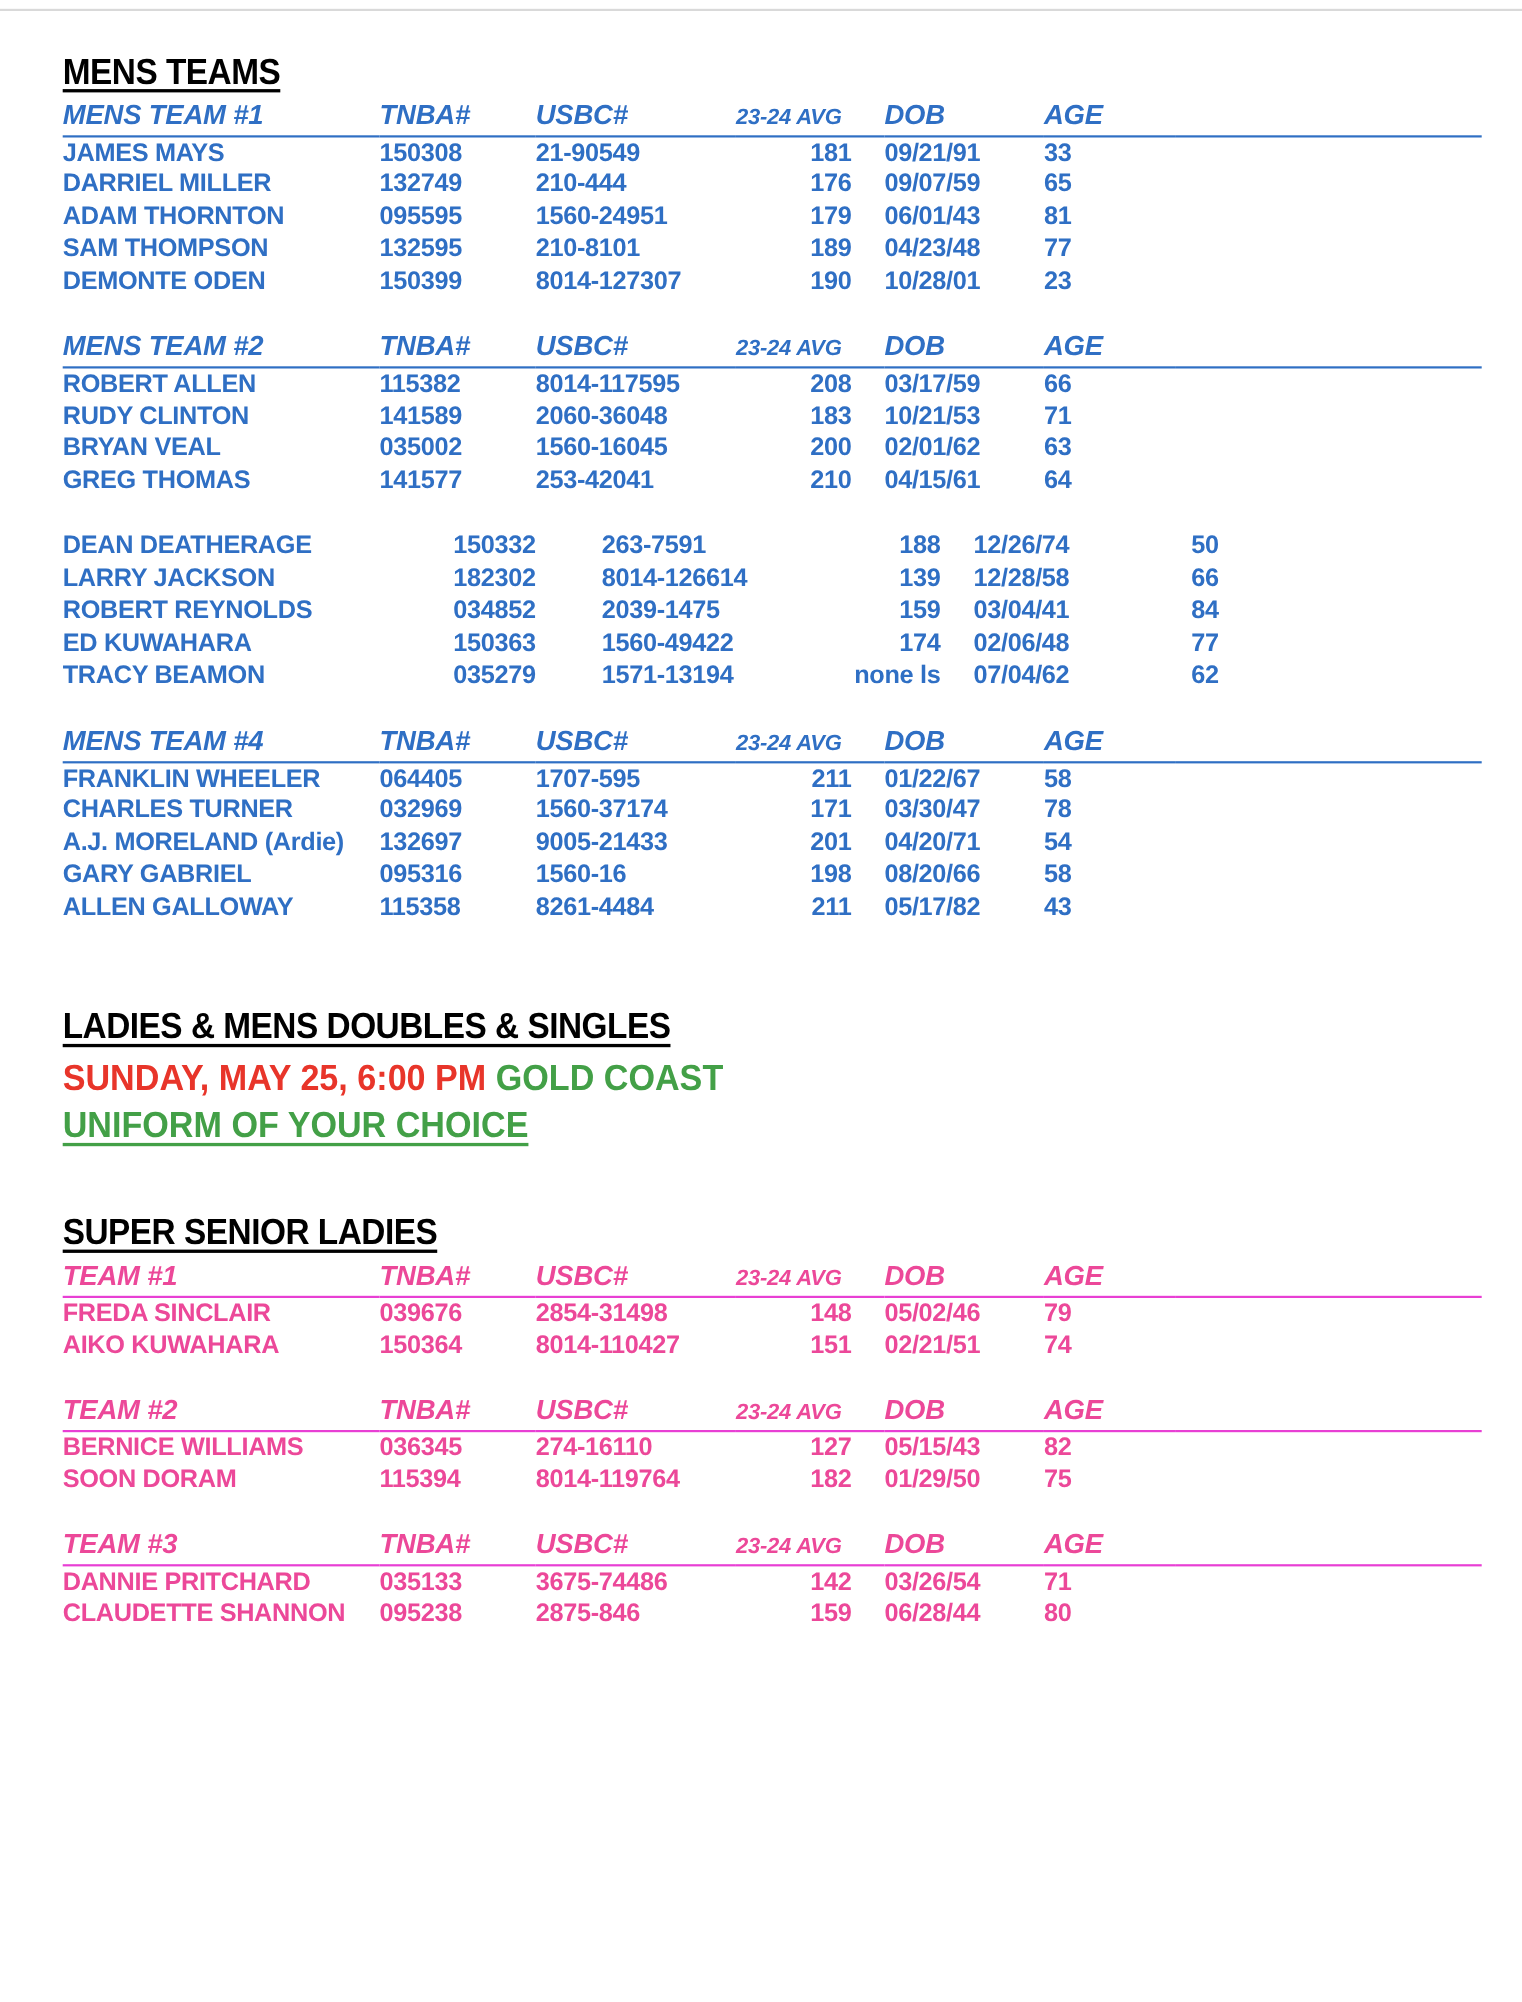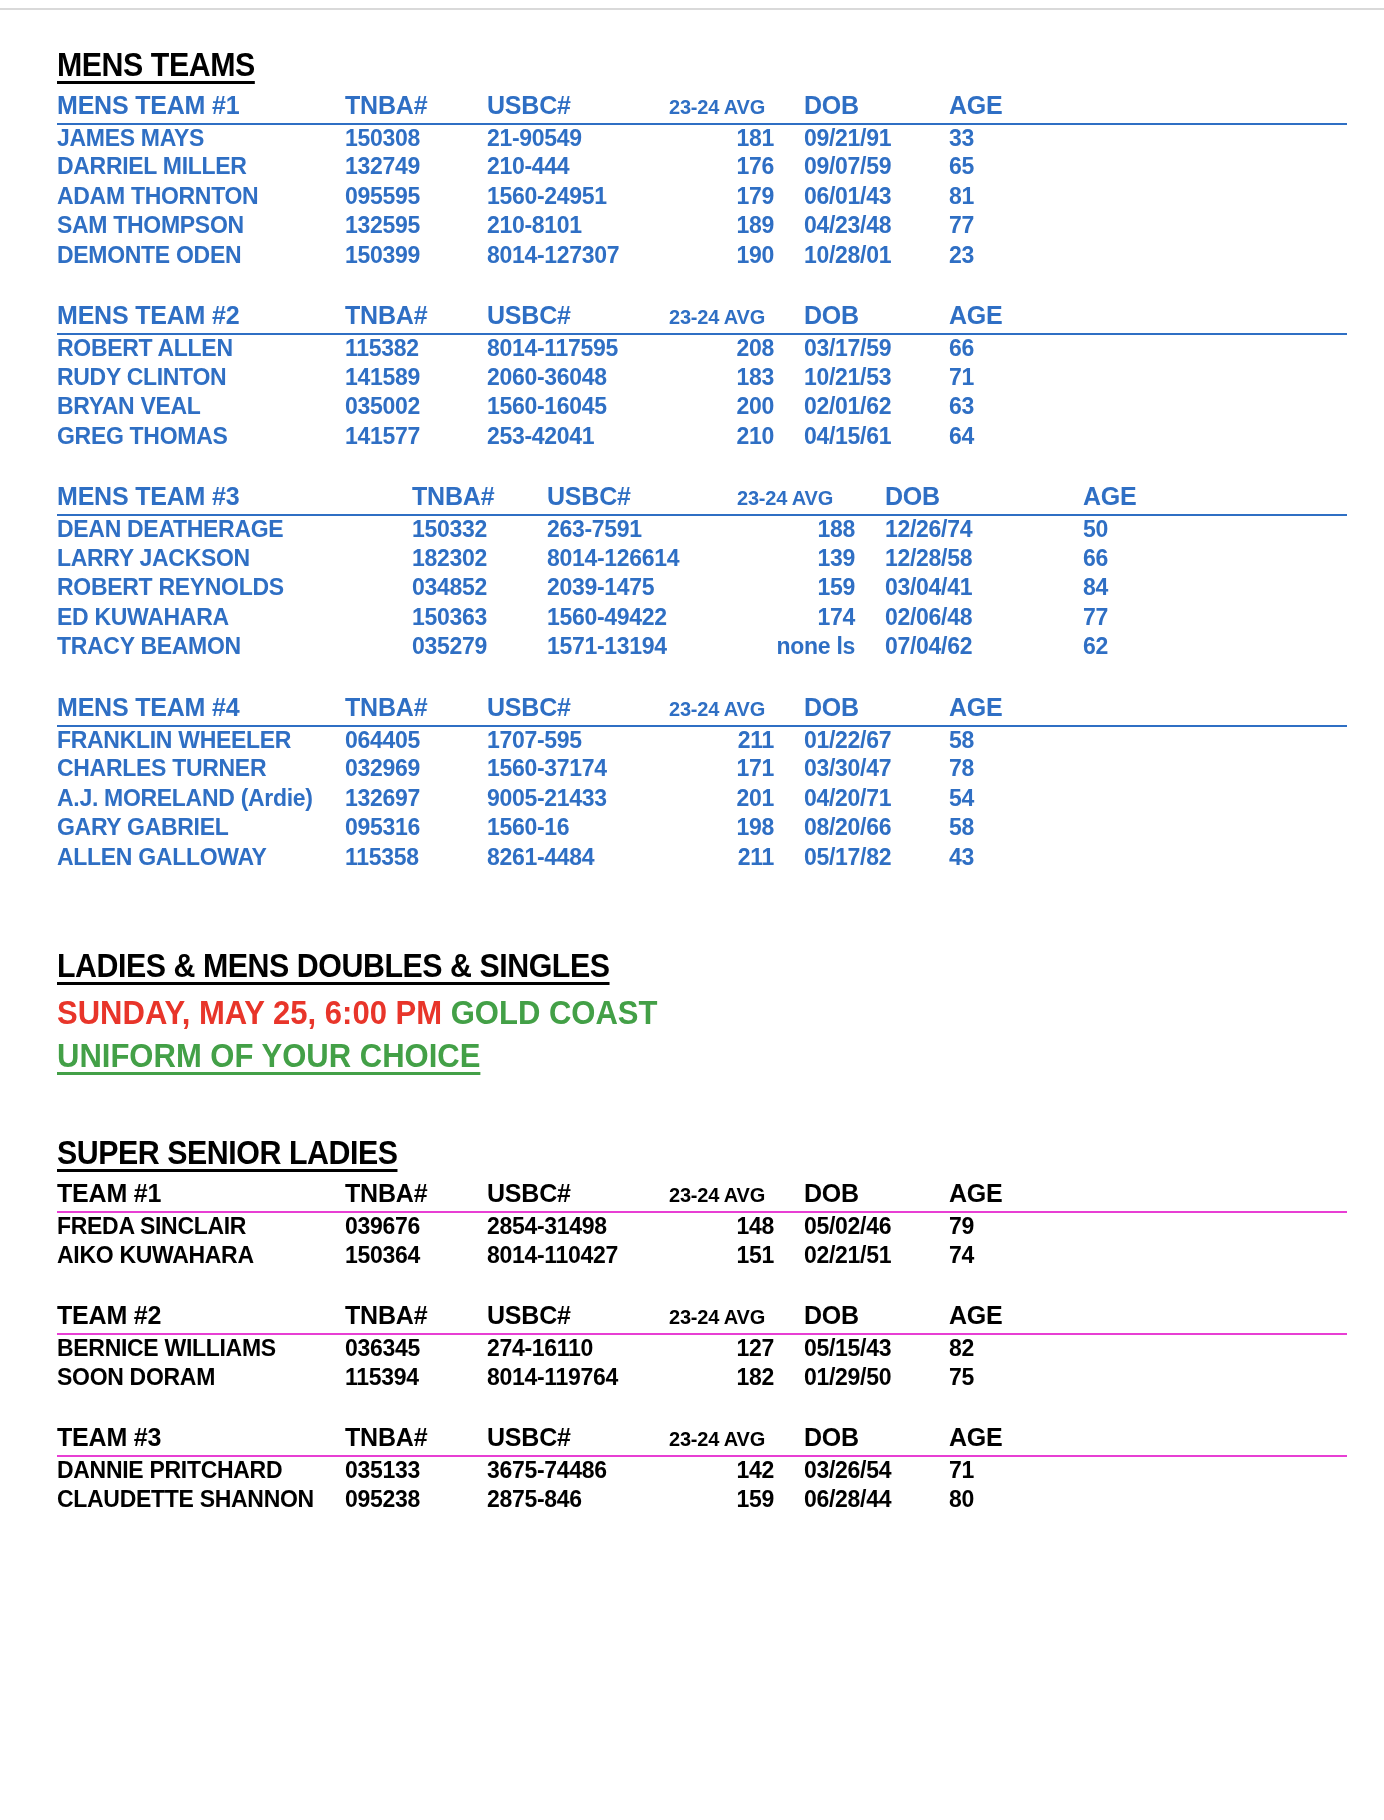--- a/index.html
+++ b/index.html
@@ -92,37 +92,38 @@
   col.t3-avg  { width: 148px; }
   col.t3-dob  { width: 198px; }
   col.t3-age  { width: 106px; }
   col.t3-rest { width: 158px; }
 
   .hdr-cell {
     font-size: 25px;
     font-weight: bold;
     font-stretch: condensed;
     letter-spacing: -0.2px;
+    font-style: italic;
   }
   .hdr-cell.small {
     font-size: 20px;
   }
   .cell {
     font-size: 23px;
     font-weight: bold;
     font-stretch: condensed;
     letter-spacing: -0.3px;
   }
   .num-right { text-align: right !important; padding-right: 30px !important; }
   .avg-head  { text-align: left; }
 
   
   .blue   { color: #2f6fc4; }
   .blue .row-h td { border-bottom-color: #2f6fc4; }
-  .pink   { color: #000000; }
+  .pink   { color: #ec4899; }
   .pink .row-h td { border-bottom-color: #e83fd4; }
 
   .spacer-sm { height: 30px; }
   .spacer-md { height: 56px; }
   .spacer-lg { height: 74px; }
 
   
   .event-line {
     font-size: 33px;
     font-weight: bold;
@@ -287,29 +288,20 @@
       <colgroup>
     <col class="t3-name">
     <col class="t3-tnba">
     <col class="t3-usbc">
     <col class="t3-avg">
     <col class="t3-dob">
     <col class="t3-age">
     <col class="t3-rest">
           </colgroup>
           <tbody>
-            <tr class="row-h">
-      <td class="hdr-cell">MENS TEAM #3</td>
-      <td class="hdr-cell">TNBA#</td>
-      <td class="hdr-cell">USBC#</td>
-      <td class="hdr-cell small avg-head">23-24 AVG</td>
-      <td class="hdr-cell">DOB</td>
-      <td class="hdr-cell">AGE</td>
-      <td></td>
-    </tr>
             <tr class="data">
       <td class="cell">DEAN DEATHERAGE</td>
       <td class="cell">150332</td>
       <td class="cell">263-7591</td>
       <td class="cell num-right">188</td>
       <td class="cell">12/26/74</td>
       <td class="cell">50</td>
       <td></td>
     </tr>
             <tr class="data">

